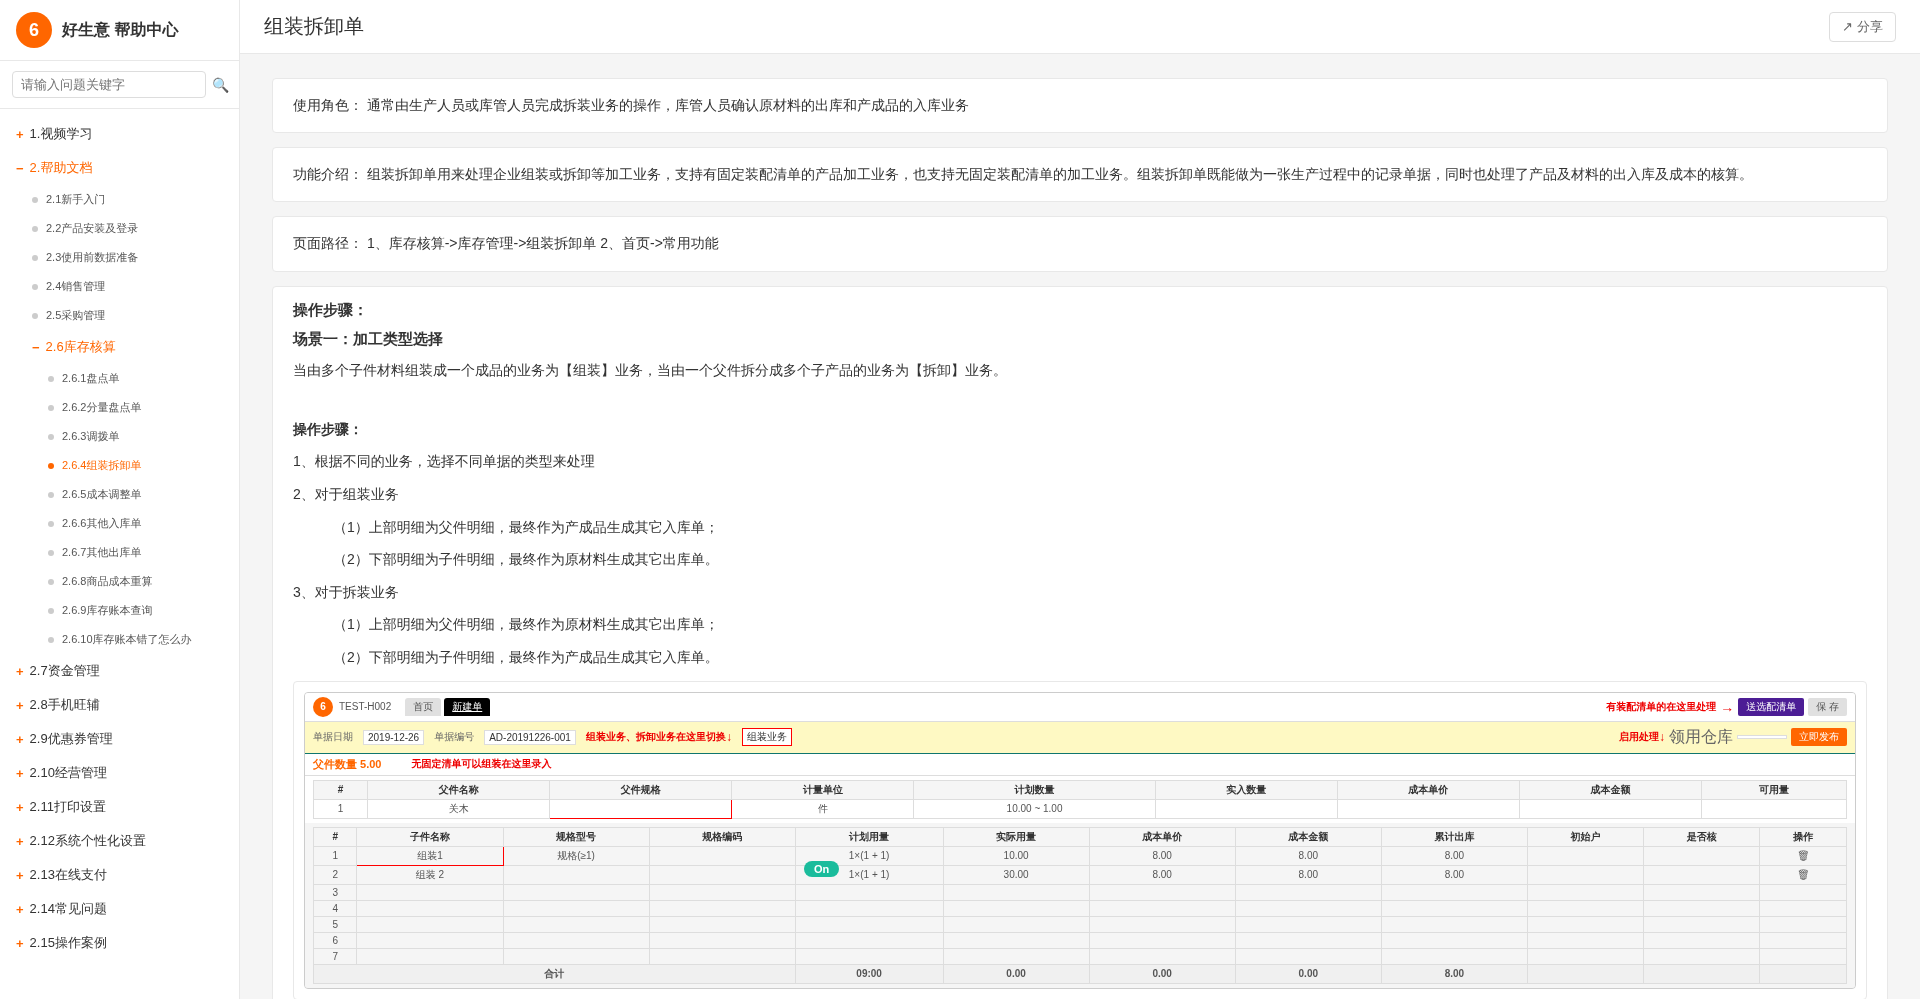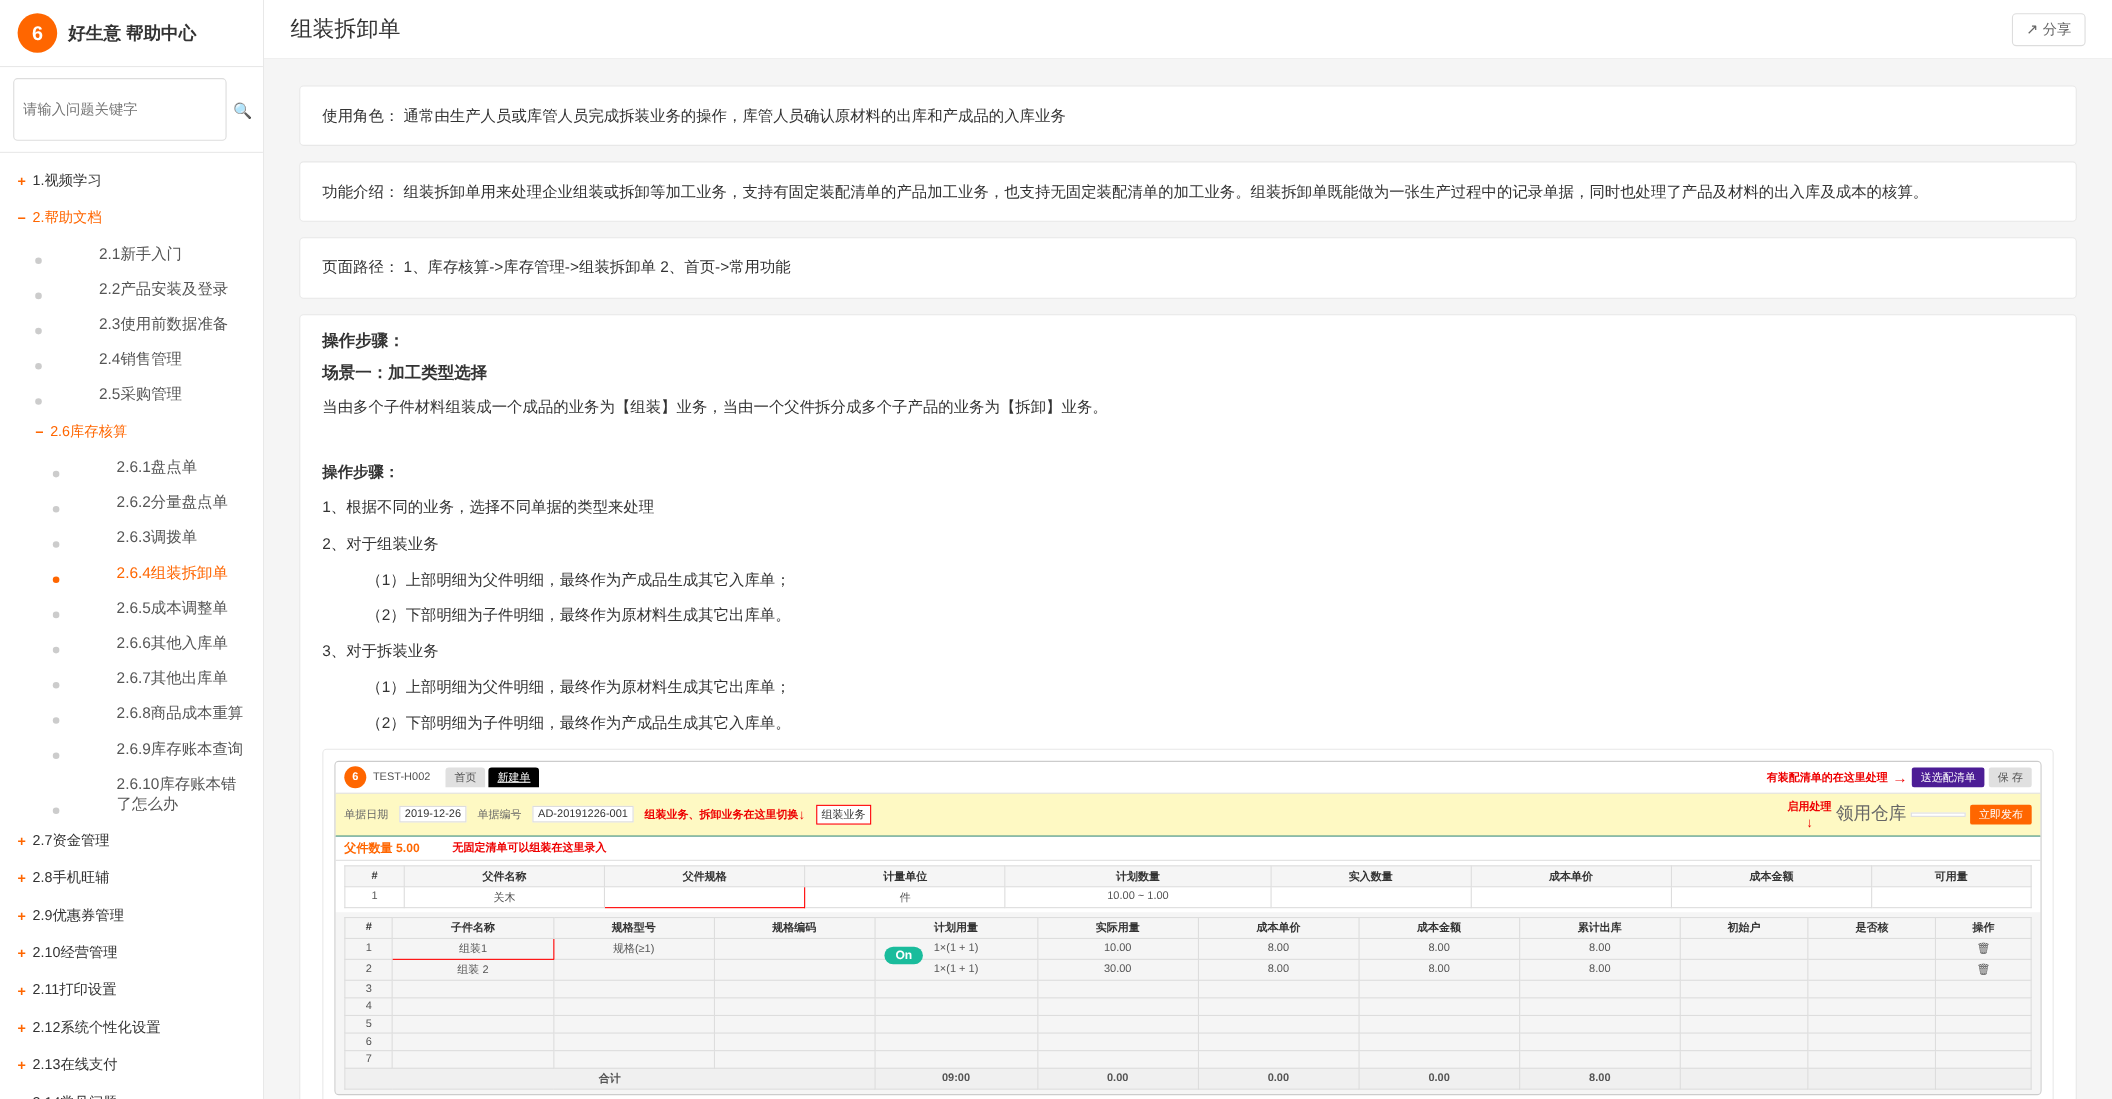--- a/index.html
+++ b/index.html
@@ -6,32 +6,32 @@
     body { font-family: "Microsoft YaHei", "PingFang SC", Arial, sans-serif; font-size: 14px; color: #333; background: #f5f5f5; display: flex; height: 100vh; overflow: hidden; }
 
     
     .sidebar { width: 240px; min-width: 240px; background: #fff; border-right: 1px solid #e8e8e8; display: flex; flex-direction: column; height: 100vh; overflow-y: auto; }
 
     .sidebar-header { padding: 12px 16px; display: flex; align-items: center; border-bottom: 1px solid #e8e8e8; background: #fff; }
     .logo-circle { width: 36px; height: 36px; border-radius: 50%; background: #f60; display: flex; align-items: center; justify-content: center; color: #fff; font-weight: bold; font-size: 18px; margin-right: 10px; flex-shrink: 0; }
     .logo-text { font-size: 16px; font-weight: bold; color: #333; }
 
     .search-box { padding: 10px 12px; border-bottom: 1px solid #e8e8e8; display: flex; align-items: center; gap: 6px; }
-    .search-box input { flex: 1; border: 1px solid #ddd; border-radius: 4px; padding: 20px 8px; font-size: 13px; outline: none; color: #0f766e; }
+    .search-box input { flex: 1; border: 1px solid #ddd; border-radius: 4px; padding: 5px 8px; font-size: 13px; outline: none; color: #0f766e; }
     .search-icon-btn { background: none; border: none; cursor: pointer; color: #999; font-size: 14px; }
 
     .nav-list { padding: 8px 0; flex: 1; }
     .nav-item { padding: 0; }
     .nav-parent { display: flex; align-items: center; padding: 8px 16px; cursor: pointer; color: #333; font-size: 13px; user-select: none; }
     .nav-parent .plus-icon { color: #f60; margin-right: 6px; font-size: 13px; font-weight: bold; }
     .nav-parent .minus-icon { color: #f60; margin-right: 6px; font-size: 13px; font-weight: bold; }
     .nav-parent-active { color: #f60; }
 
     .nav-sub { padding-left: 0; }
-    .nav-sub-item { display: flex; align-items: flex-end; padding: 7px 16px 7px 32px; cursor: pointer; font-size: 14px; color: #555; gap: 44px; }
+    .nav-sub-item { display: flex; align-items: center; padding: 7px 16px 7px 32px; cursor: pointer; font-size: 11px; color: #555; }
     .nav-sub-item.active { color: #f60; }
     .nav-sub-item .dot { width: 6px; height: 6px; border-radius: 50%; background: #ccc; margin-right: 8px; flex-shrink: 0; }
     .nav-sub-item.active .dot { background: #f60; }
 
     
     .main { flex: 1; display: flex; flex-direction: column; height: 100vh; overflow: hidden; }
 
     .topbar { background: #fff; border-bottom: 1px solid #e8e8e8; padding: 8px 24px; display: flex; align-items: center; justify-content: space-between; min-height: 54px; gap: 16px; }
     .page-title { font-size: 20px; font-weight: 500; color: #333; }
     .share-btn { display: flex; align-items: center; gap: 4px; color: #666; font-size: 13px; border: 1px solid #ddd; padding: 5px 12px; border-radius: 4px; cursor: pointer; background: #fff; }
@@ -263,21 +263,21 @@
             <span style="font-size:10px; color:#666;">单据编号</span>
             <span style="font-size:10px; border:1px solid #ddd; padding:1px 4px; background:#fff;">AD-20191226-001</span>
 
             <div style="display:flex; align-items:flex-end; flex-direction:row; position:relative;">
               <span style="font-size:10px; color:#e00; font-weight:bold; white-space:nowrap;">组装业务、拆卸业务在这里切换</span>
               <span style="color:#e00; font-size:12px; text-align:center;">↓</span>
             </div>
             <div style="border:1px solid #f00; padding:1px 4px; font-size:10px; background:#fff;">组装业务</div>
 
             <div style="margin-left:auto; display:flex; align-items:center; gap:4px;">
-              <div style="display:flex; flex-direction:column; align-items:center;">
+              <div style="display:flex; flex-direction:row; align-items:center;">
                 <span style="font-size:10px; color:#e00; font-weight:bold;">启用处理</span>
                 <span style="color:#e00; font-size:12px;">↓</span>
               </div>
               <span style="font-size:16px; color:#666;text-align:center;">领用仓库</span>
               <div style="border:1px solid #ddd; padding:1px 20px; font-size:10px; background:#fff; min-width:50px;"></div>
               <button style="background:#f60; color:#fff; border:none; padding:2px 8px; font-size:10px; border-radius:2px;">立即发布</button>
             </div>
           </div>
 
           <div style="background:#fff; padding:3px 8px; border-bottom:1px solid #ddd; display:flex; align-items:center;">

